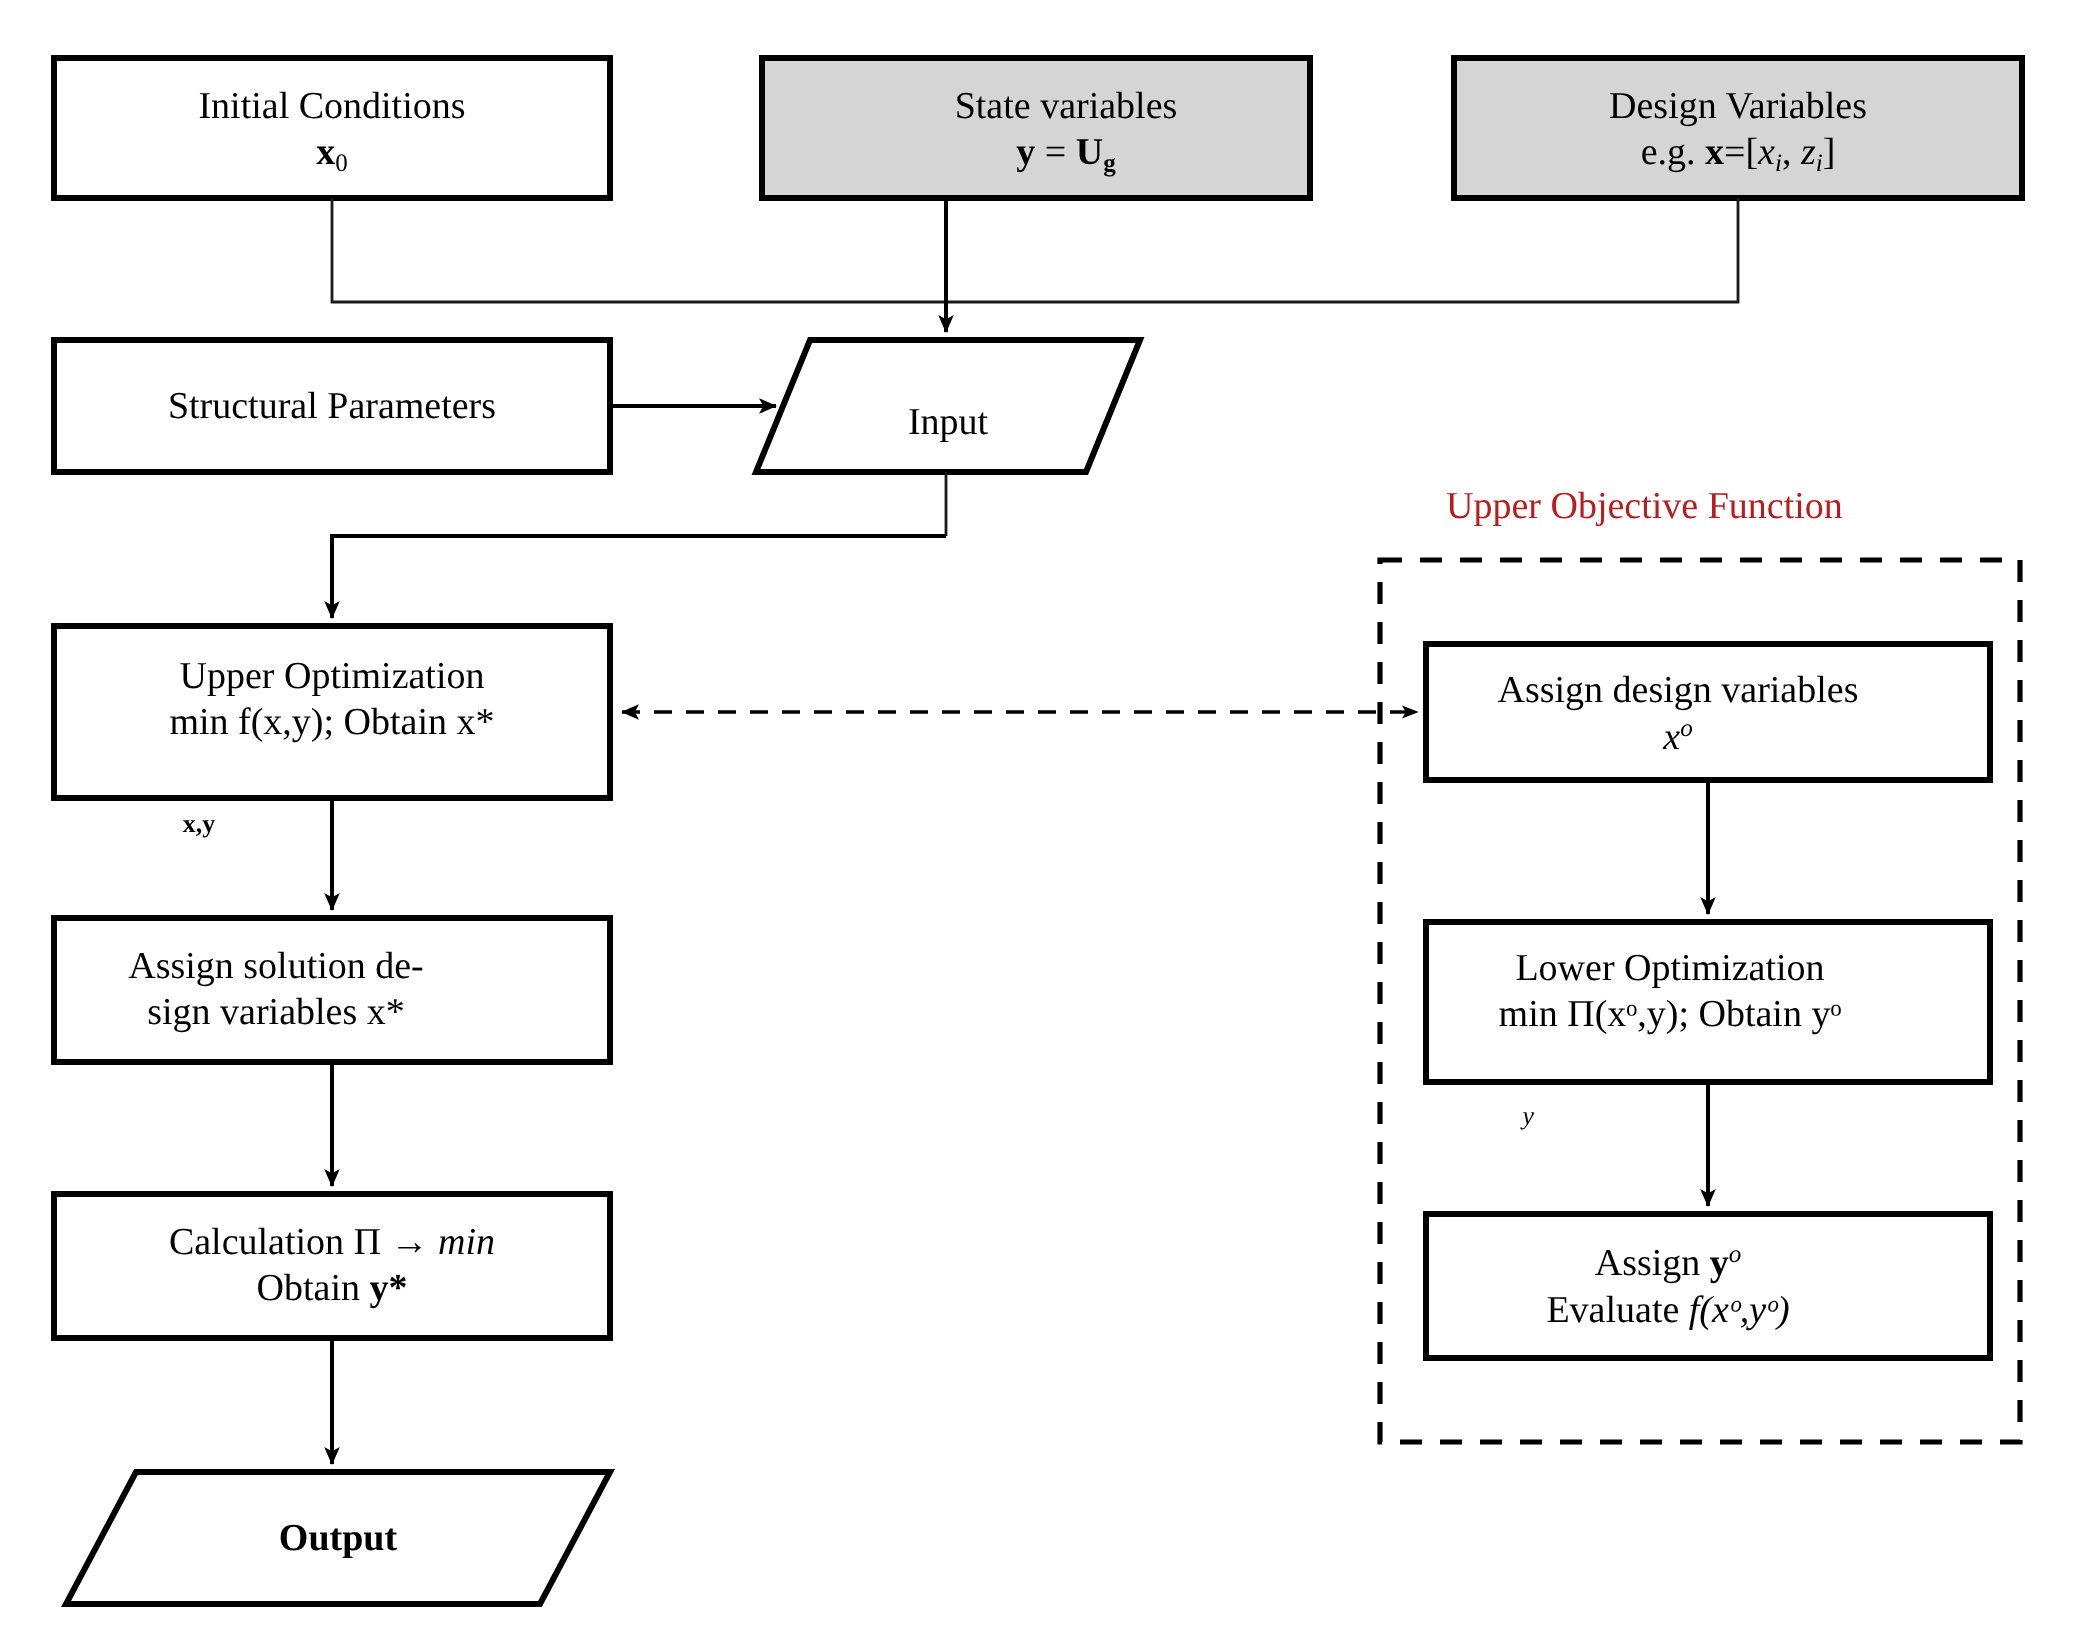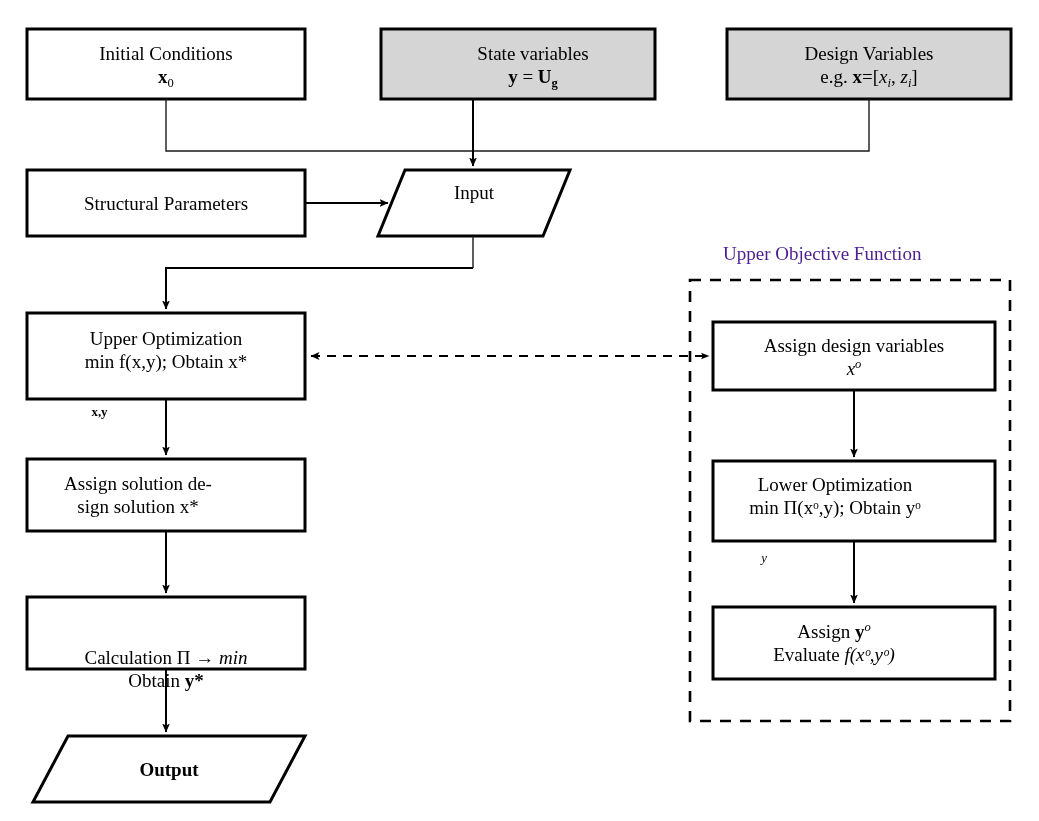--- a/index.html
+++ b/index.html
@@ -91,21 +91,21 @@
     right: 0;
     top: 0.92em;
     font-size: 0.68em;
     text-align: center;
     line-height: 1;
     margin-top: 44px;
   }
   .group-title {
     position: absolute;
     font-size: 19px;
-    color: #4c1d95;
+    color: #b91c1c;
     white-space: nowrap;
   }
 </style>
 </head>
 <body>
 
 <div id="diagram-root">
 
   <svg id="flow" viewBox="0 0 1039 821">
     <defs>
@@ -171,44 +171,44 @@
 
   <div class="lbl" style="left:727px; top:42px; width:284px;">
     <span class="ln">Design Variables</span>
     <span class="ln"><span>e.g.</span>&nbsp;<span class="bold">x</span><span>=[</span><span class="mathit">x</span><sub>i</sub><span>,</span>&nbsp;<span class="mathit">z</span><sub>i</sub><span>]</span></span>
   </div>
 
   <div class="lbl" style="left:27px; top:192px; width:278px;">
     <span class="ln">Structural Parameters</span>
   </div>
 
-  <div class="lbl" style="left:378px; top:181px; width:192px;">
+  <div class="lbl" style="left:378px; top:200px; width:192px;">
     <span class="ln">Input</span>
   </div>
 
   <div class="lbl" style="left:27px; top:327px; width:278px;">
     <span class="ln">Upper Optimization</span>
     <span class="ln"><span class="underset"><span>min</span><span class="under bold">x,y</span></span>&nbsp;<span>f(x,y); Obtain x*</span></span>
   </div>
 
   <div class="lbl" style="left:27px; top:472px; width:222px;">
     <span class="ln">Assign solution de-</span>
-    <span class="ln">sign solution x*</span>
-  </div>
-
-  <div class="lbl" style="left:27px; top:610px; width:278px;margin-top:36px;">
+    <span class="ln">sign variables x*</span>
+  </div>
+
+  <div class="lbl" style="left:27px; top:610px; width:278px;">
     <span class="ln"><span>Calculation</span>&nbsp;<span>Π</span>&nbsp;<span>→</span>&nbsp;<span class="mathit">min</span></span>
     <span class="ln"><span>Obtain</span>&nbsp;<span class="bold">y*</span></span>
   </div>
 
   <div class="lbl" style="left:33px; top:758px; width:272px;font-weight:bold;">
     <span class="ln">Output</span>
   </div>
 
-  <div class="lbl" style="left:713px; top:334px; width:282px;">
+  <div class="lbl" style="left:698px; top:334px; width:282px;">
     <span class="ln">Assign design variables</span>
     <span class="ln"><span class="mathit">x</span><sup>o</sup></span>
   </div>
 
   <div class="lbl" style="left:713px; top:473px; width:244px;">
     <span class="ln">Lower Optimization</span>
     <span class="ln"><span class="underset"><span>min</span><span class="under mathit">y</span></span>&nbsp;<span>Π(xᵒ,y); Obtain yᵒ</span></span>
   </div>
 
   <div class="lbl" style="left:713px; top:620px; width:242px;">

